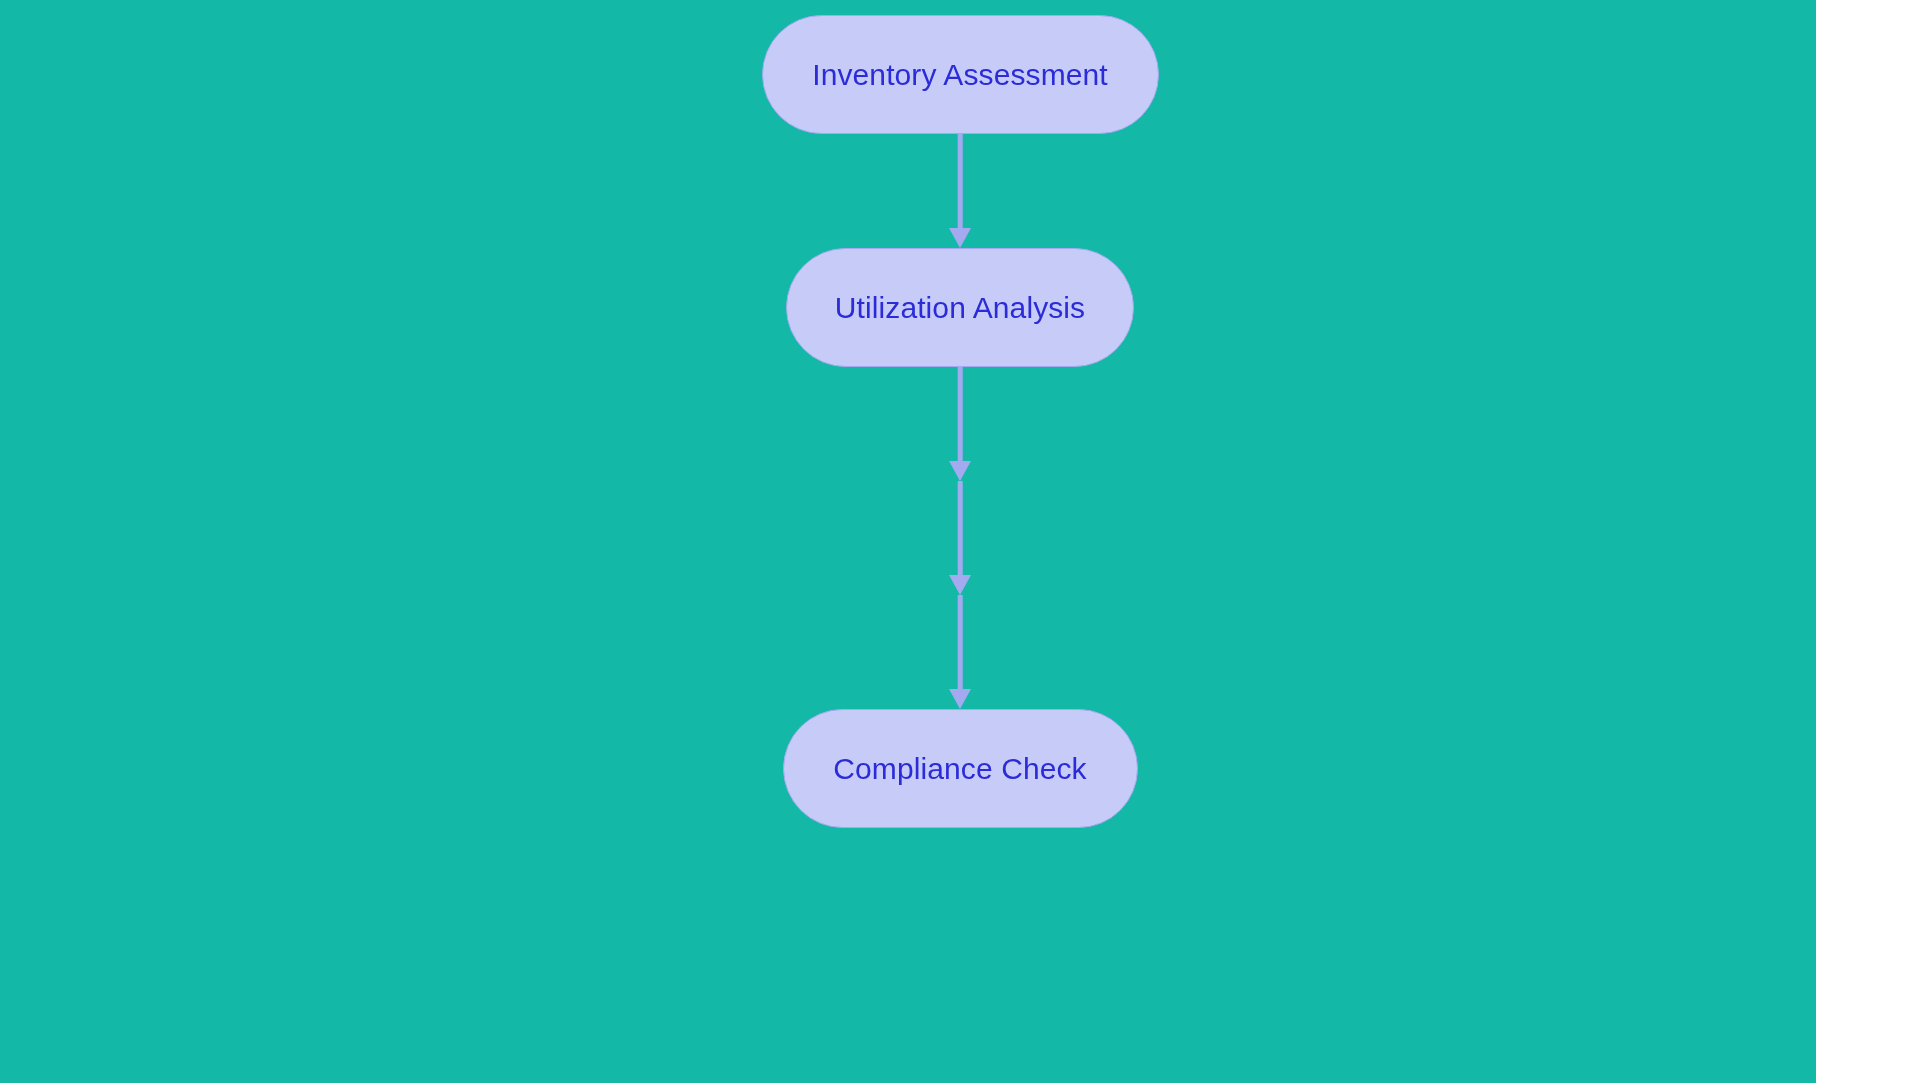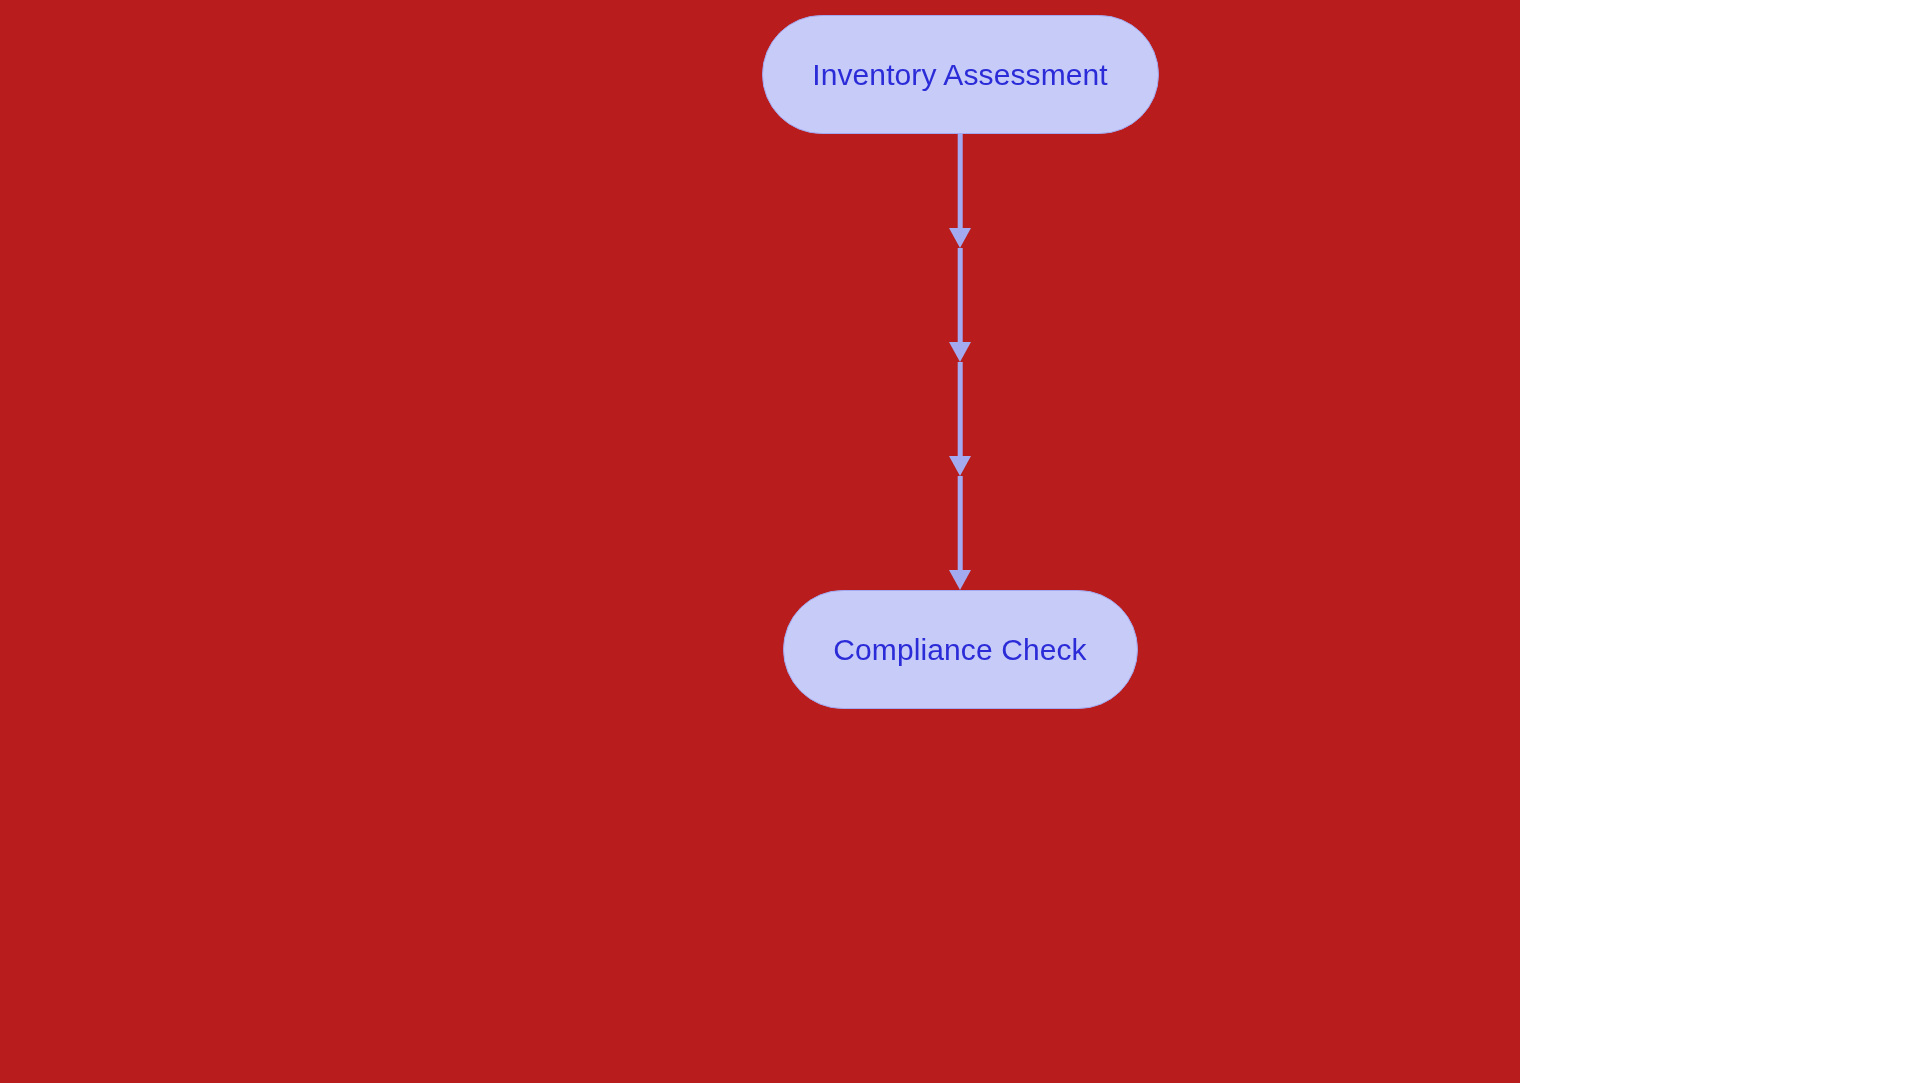--- a/index.html
+++ b/index.html
@@ -10,23 +10,23 @@
   }
   body {
     width: 1920px;
     height: 1083px;
     overflow: hidden;
     font-family: "Liberation Sans", "DejaVu Sans", sans-serif;
   }
 
   #flow-canvas {
     position: relative;
-    width: 1520px;
+    width: 1816px;
     height: 1083px;
-    background: #b91c1c;
+    background: #14b8a6;
   }
 
   .flow-column {
     position: absolute;
     left: 0;
     top: 0;
     width: 1920px;
     height: 1083px;
     display: flex;
     flex-direction: column;
@@ -100,20 +100,23 @@
 
     <div class="flow-node n0">
       <span class="flow-node-label">Inventory Assessment</span>
     </div>
 
     <div class="flow-connector">
       <div class="conn-line"></div>
       <div class="conn-head"></div>
     </div>
 
+    <div class="flow-node n1">
+      <span class="flow-node-label">Utilization Analysis</span>
+    </div>
 
     <div class="flow-connector">
       <div class="conn-line"></div>
       <div class="conn-head"></div>
     </div>
 
 
     <div class="flow-connector">
       <div class="conn-line"></div>
       <div class="conn-head"></div>

